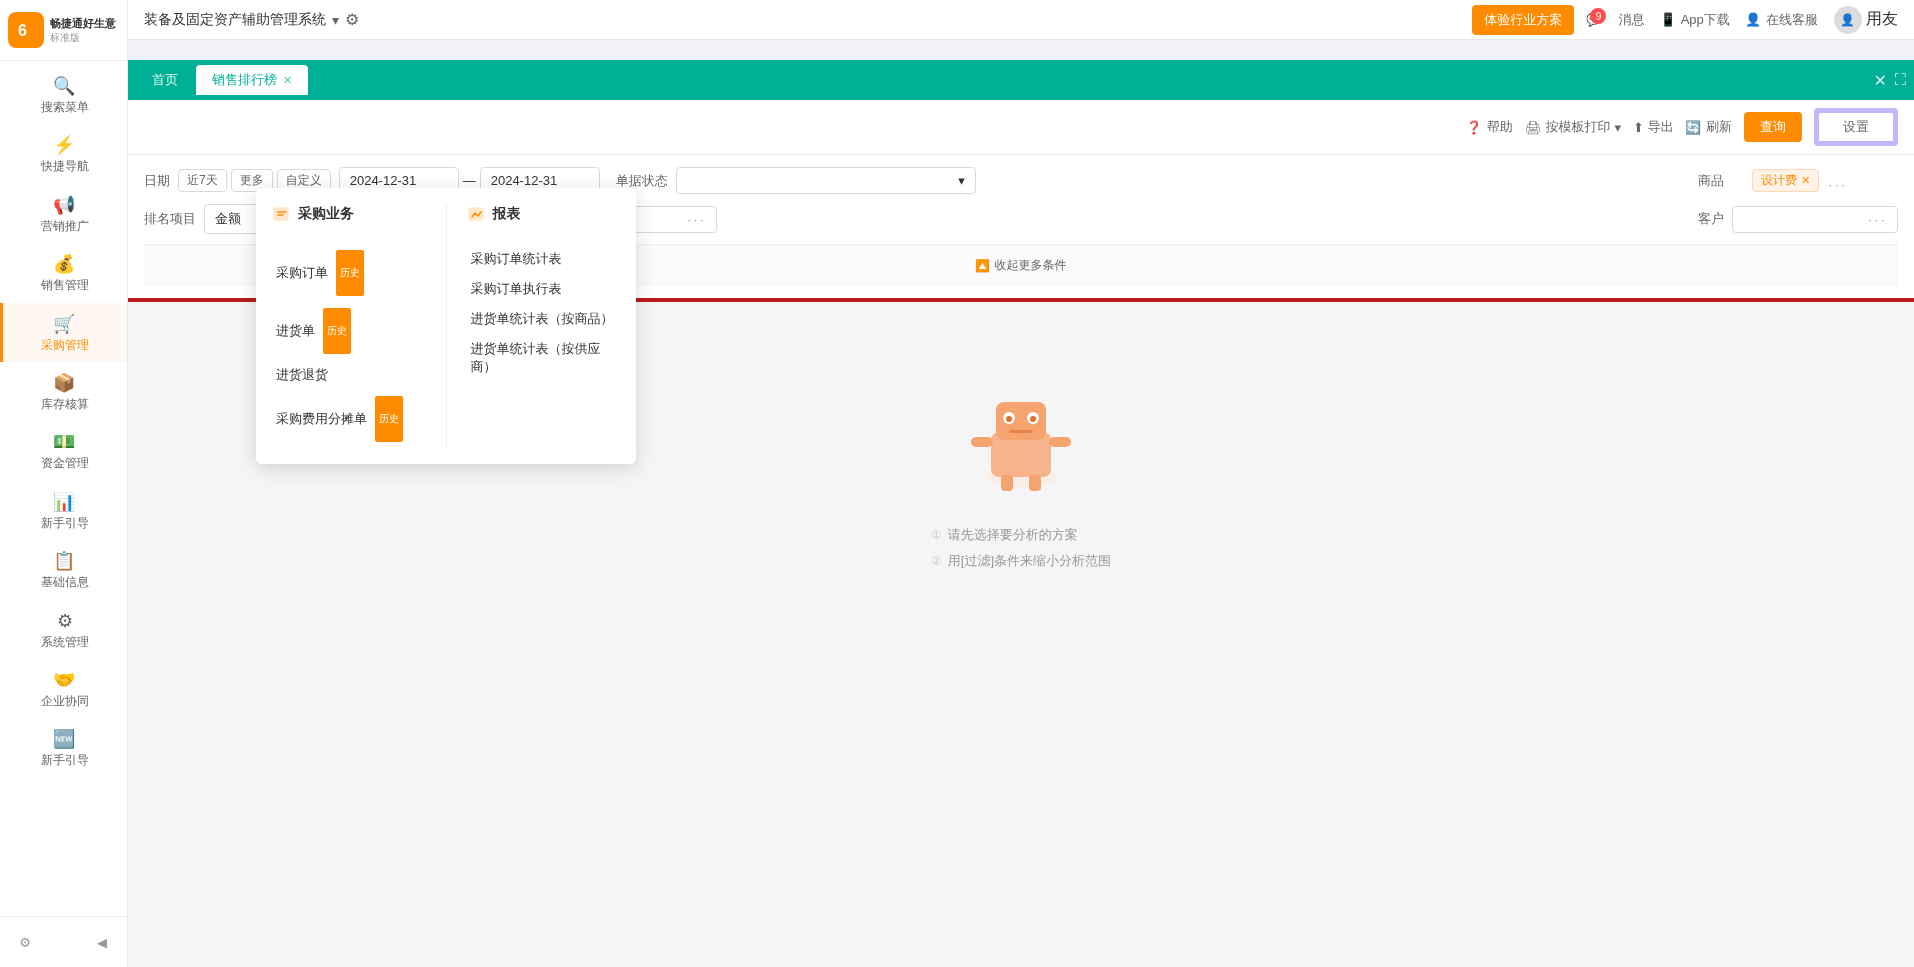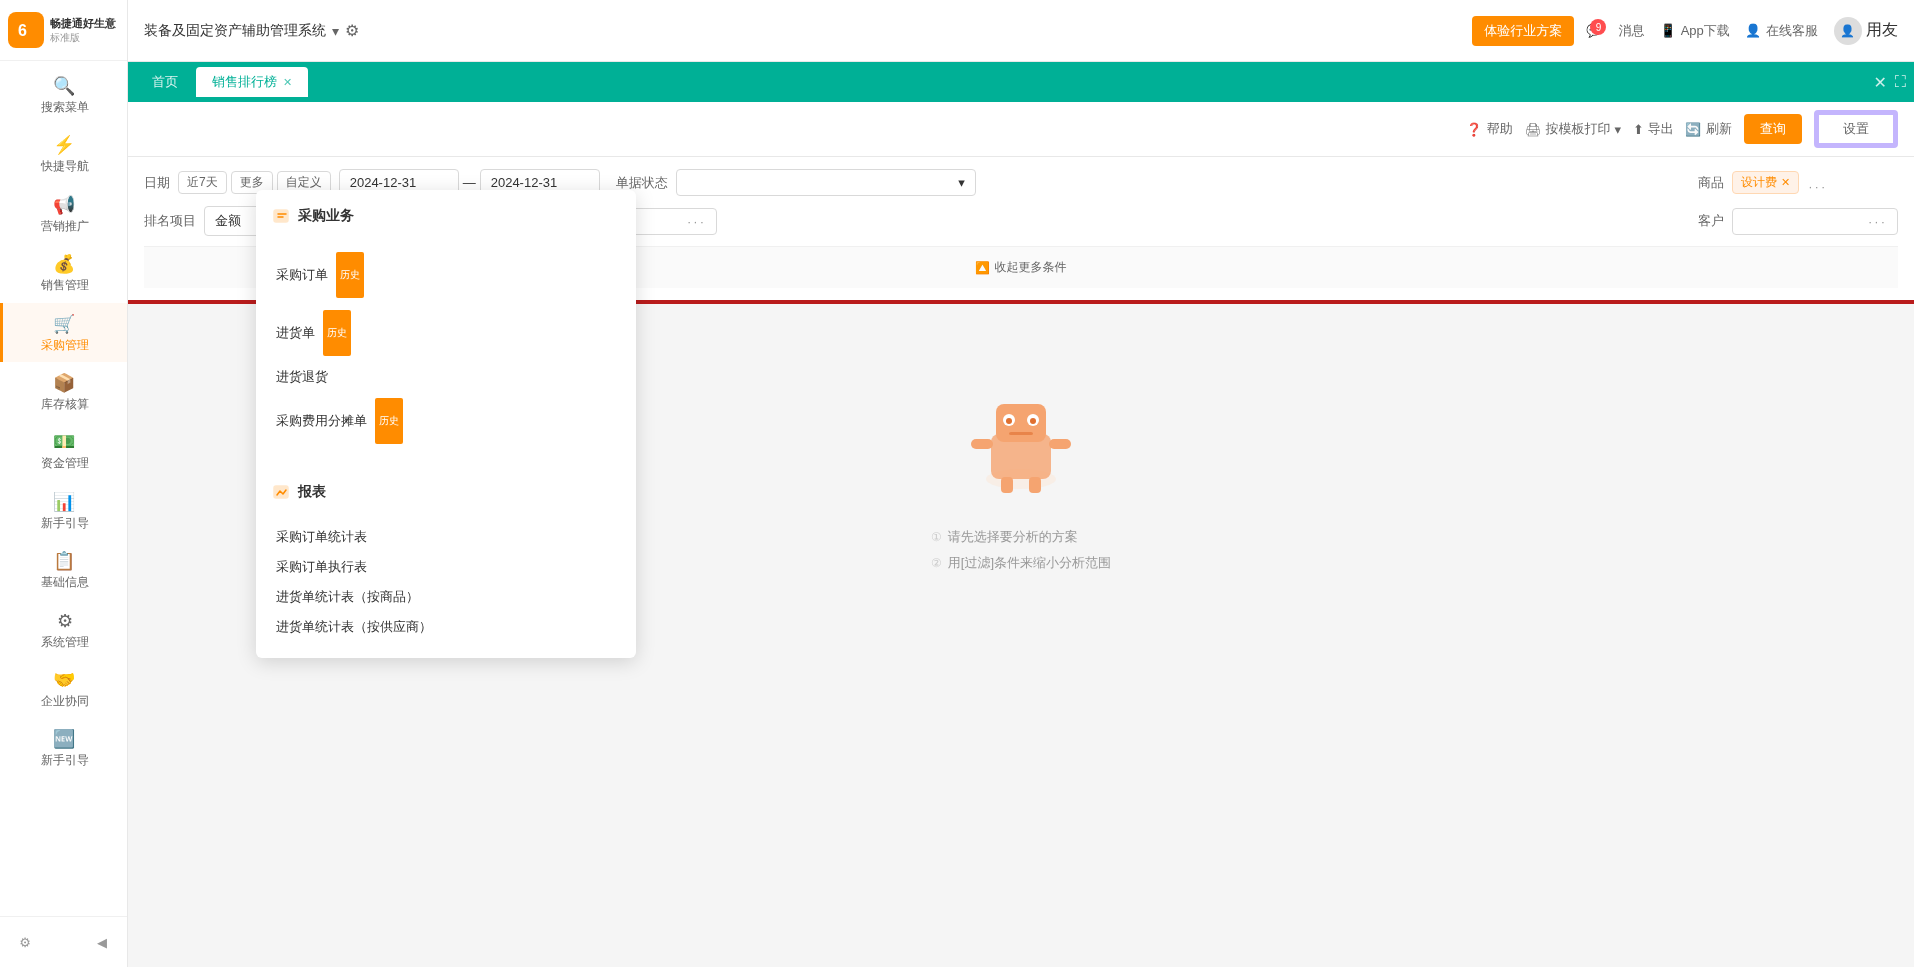--- a/index.html
+++ b/index.html
@@ -65,21 +65,21 @@
       width: 30px; height: 30px;
       display: flex; align-items: center; justify-content: center;
       cursor: pointer; color: #999; border-radius: 4px;
     }
 
     
     .main-content { flex: 1; display: flex; flex-direction: column; overflow: hidden; }
 
     
     .top-header {
-      height: 62px;
+      height: 40px;
       background: #fff;
       display: flex;
       align-items: center;
       padding: 0 16px;
       border-bottom: 1px solid #e8e8e8;
       gap: 12px;
       position: relative;
       z-index: 50;
     }
     .system-title { font-size: 14px; color: #333; flex: 1; display: flex; align-items: center; gap: 6px; }
@@ -123,20 +123,21 @@
 
     
     .tab-bar {
       height: 40px;
       background: #00b096;
       display: flex;
       align-items: center;
       padding: 0 8px;
       gap: 2px;
       position: relative;
+      margin-top: 20px;
     }
     .tab-item {
       padding: 6px 16px;
       border-radius: 4px 4px 0 0;
       cursor: pointer;
       font-size: 13px;
       color: rgba(255,255,255,0.85);
       display: flex;
       align-items: center;
       gap: 6px;
@@ -298,21 +299,20 @@
       top: 88px;
       left: 128px;
       z-index: 200;
       background: #fff;
       border-radius: 6px;
       box-shadow: 0 4px 20px rgba(0,0,0,0.15);
       padding: 16px;
       display: flex;
       gap: 16px;
       min-width: 380px;
-      flex-direction: column;
     }
     .dropdown-section { flex: 1; }
     .dropdown-section-header {
       display: flex;
       align-items: center;
       gap: 6px;
       font-size: 14px;
       font-weight: 600;
       color: #333;
       margin-bottom: 12px;
@@ -528,21 +528,21 @@
           <div class="filter-item" style="flex:1;">
             <span class="filter-label">单据状态</span>
             <div class="filter-input" style="max-width:300px;">
               <span></span>
               <span>▾</span>
             </div>
           </div>
 
           <div class="filter-item">
             <span class="filter-label">商品</span>
-            <div style="display:flex;align-items:flex-end;gap:9px;">
+            <div style="display:flex;align-items:flex-end;gap:9px;margin-left:20px;">
               <span class="tag-item">
                 <span>设计费</span>
                 <span class="tag-close">✕</span>
               </span>
               <span class="more-dots">···</span>
             </div>
           </div>
         </div>
 
         <div class="filter-row">

